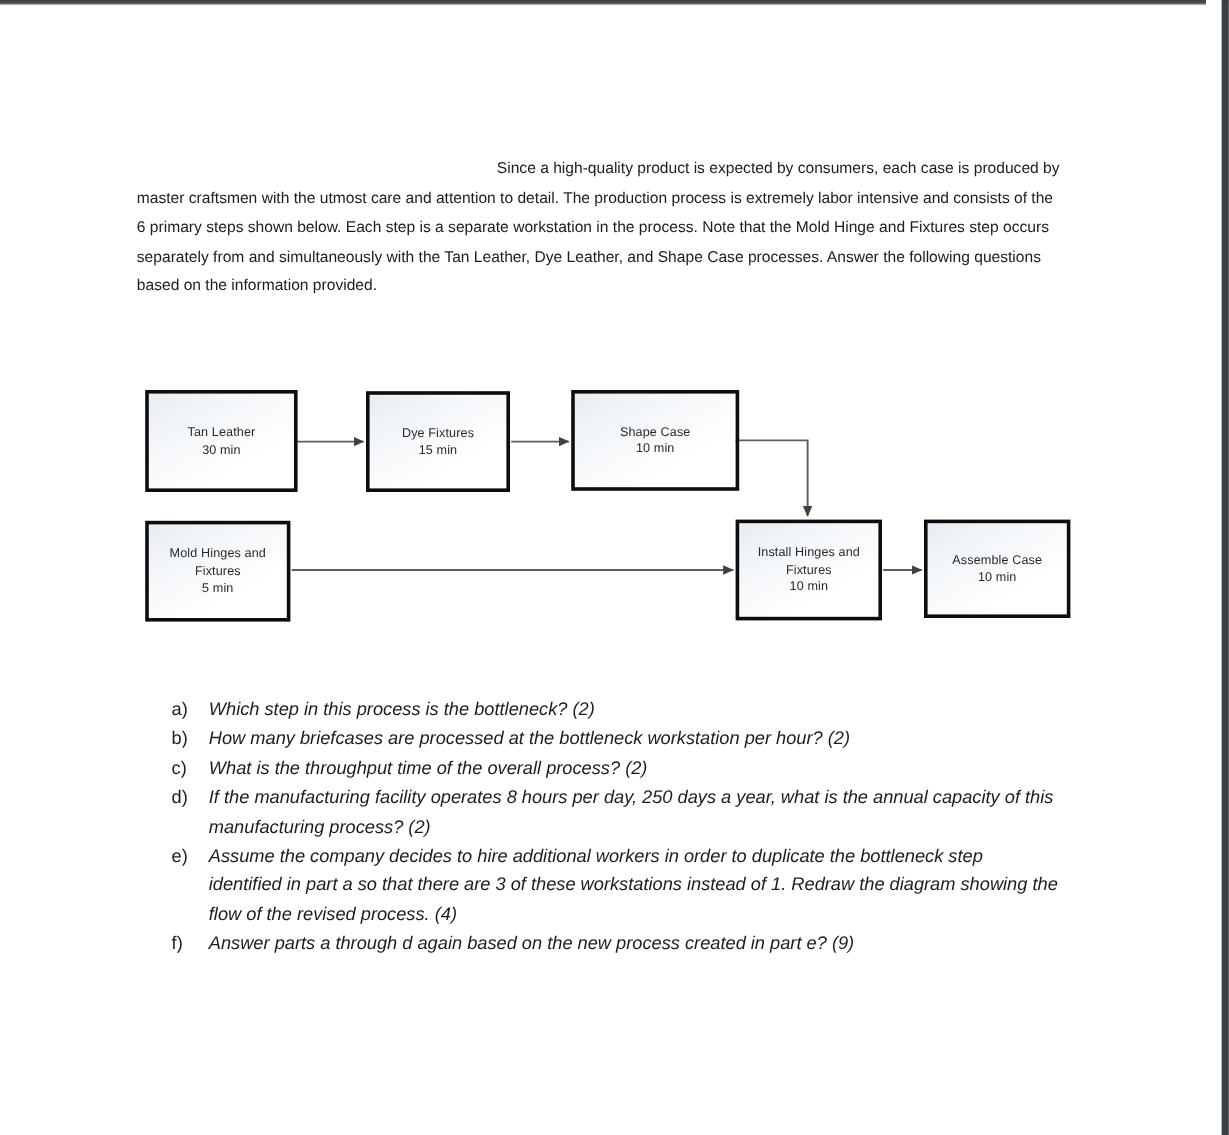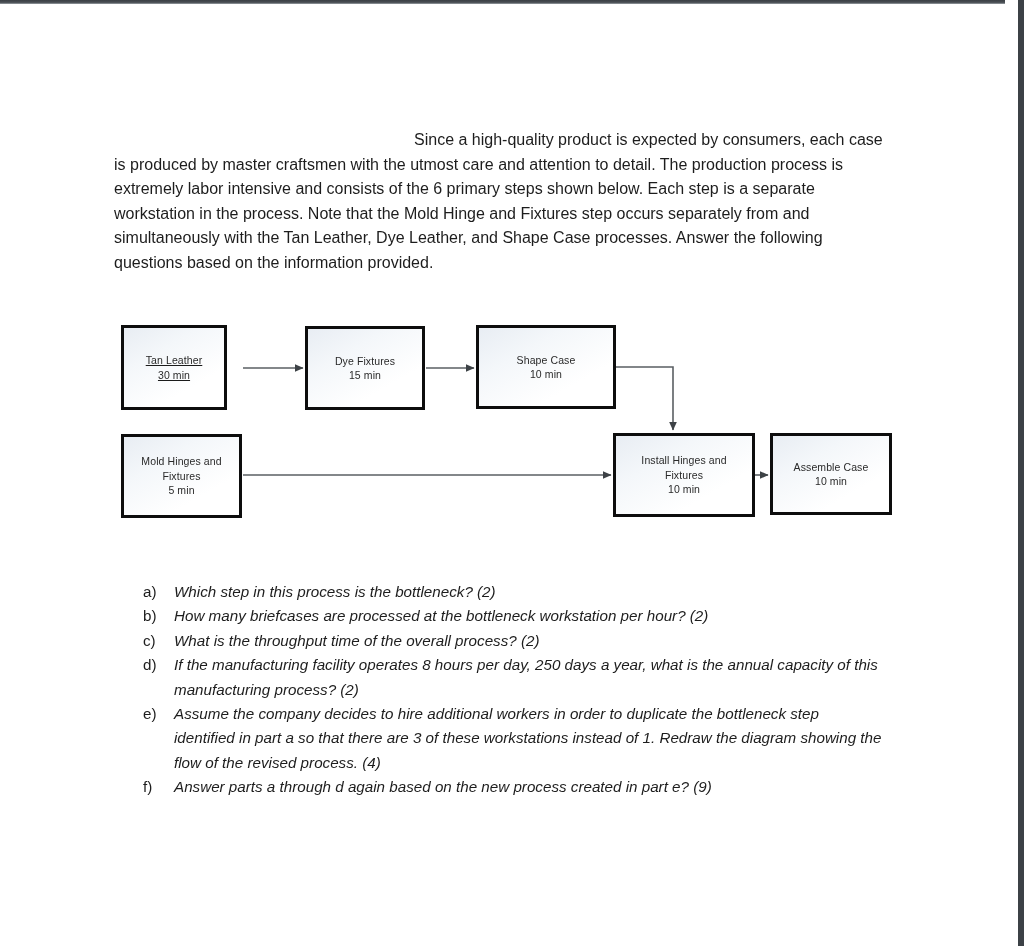--- a/index.html
+++ b/index.html
@@ -41,21 +41,21 @@
     width: 1005px; height: 942px;
     background: #ffffff;
   }
 
   
   #intro-paragraph {
     position: absolute;
     left: 114px;
     top: 128px;
     width: 772px;
-    font-size: 16px;
+    font-size: 13px;
     line-height: 24.6px;
     text-indent: 300px;
     color: #1d1d1d;
   }
 
   
   #flow-diagram {
     position: absolute;
     left: 0; top: 0;
     width: 1005px; height: 946px;
@@ -71,25 +71,25 @@
     justify-content: center;
     pointer-events: auto;
   }
   .flow-box .label {
     font-size: 10.5px;
     line-height: 14.5px;
     text-align: center;
     color: #2a2a2a;
     letter-spacing: 0.1px;
   }
-  #box-tan-leather      { left: 121px; top: 325px; width: 106px; height: 85px; text-decoration: underline; }
+  #box-tan-leather      { left: 121px; top: 325px; width: 127px; height: 85px; }
   #box-dye-leather      { left: 305px; top: 326px; width: 120px; height: 84px; }
   #box-shape-case       { left: 476px; top: 325px; width: 140px; height: 84px; }
   #box-mold-hinges      { left: 121px; top: 434px; width: 121px; height: 84px; }
-  #box-install-hinges   { left: 613px; top: 433px; width: 142px; height: 84px; }
+  #box-install-hinges   { left: 613px; top: 433px; width: 122px; height: 84px; }
   #box-assemble-case    { left: 770px; top: 433px; width: 122px; height: 82px; }
 
   
   #flow-connectors {
     position: absolute;
     left: 0; top: 0;
     width: 1005px; height: 946px;
   }
 
   

